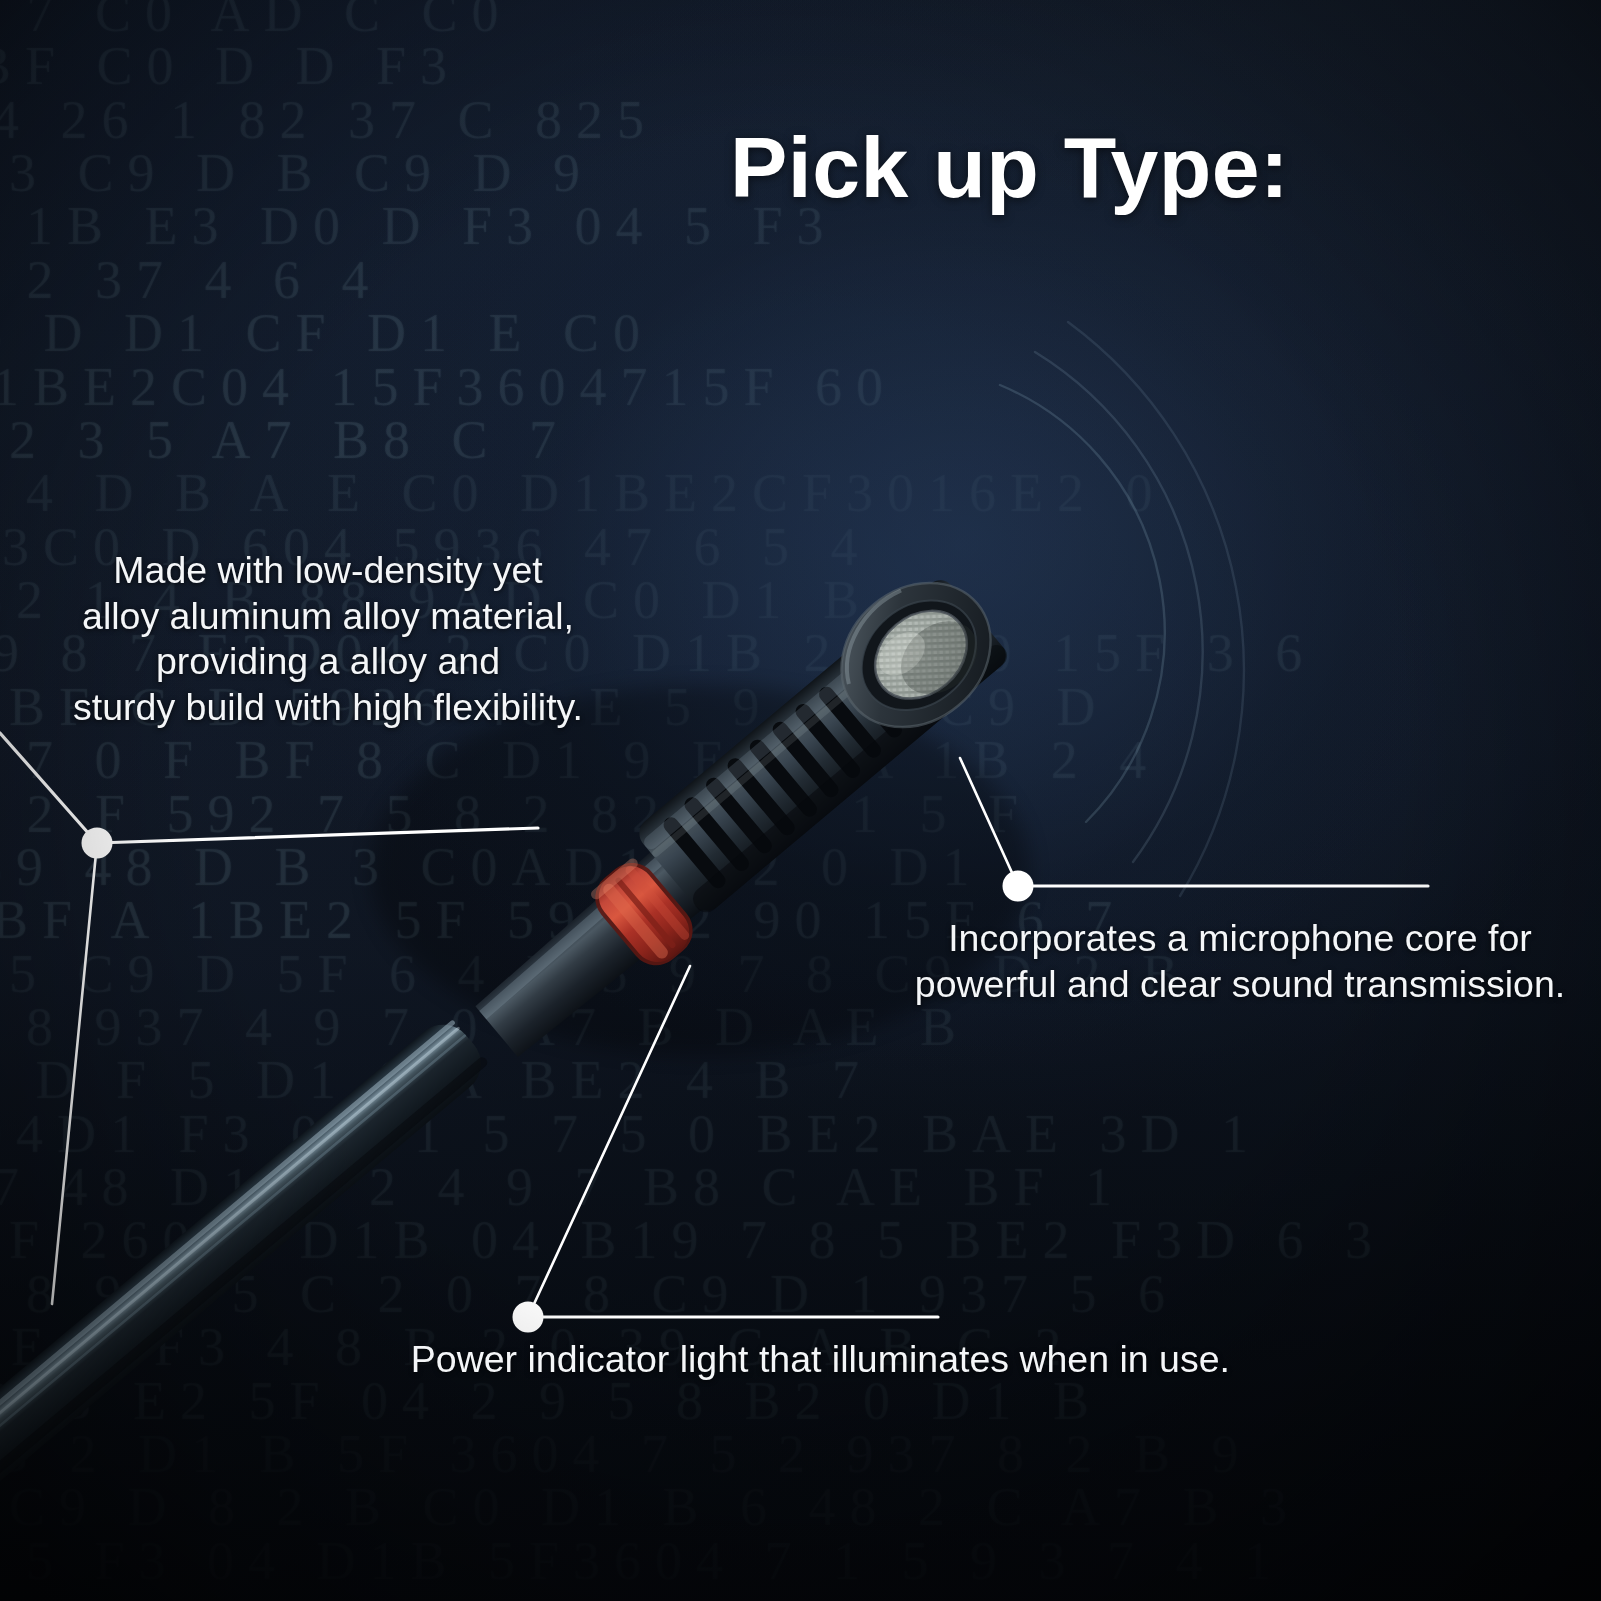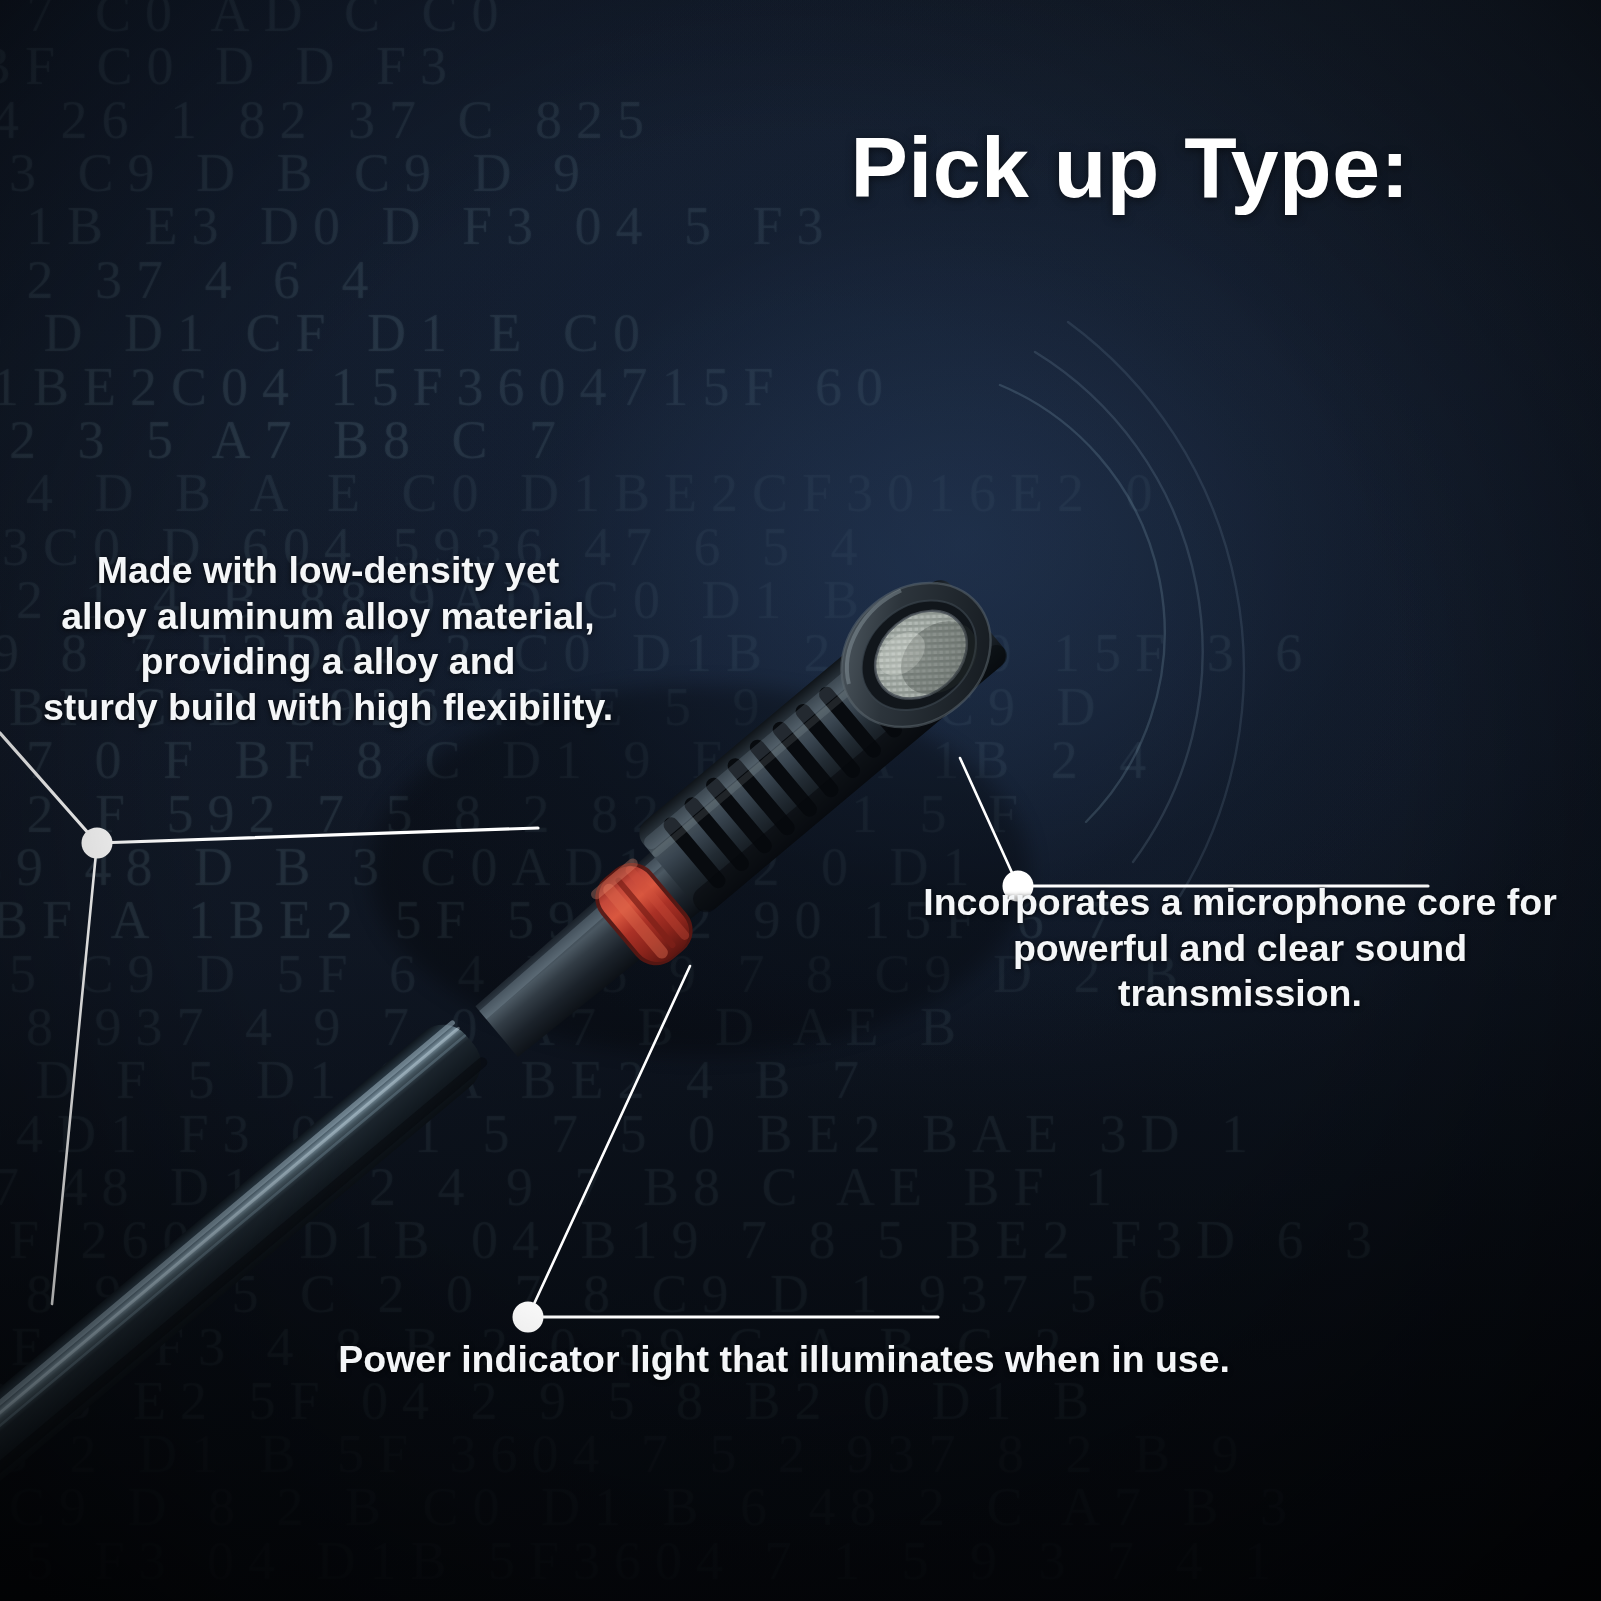--- a/index.html
+++ b/index.html
@@ -61,47 +61,46 @@
 
   
   #callouts { position: absolute; inset: 0; }
 
   
   #title {
     position: absolute;
     left: 730px;
     top: 116px;
     width: 800px;
-    text-align: center;
     color: #ffffff;
     font-size: 86px;
     line-height: 1.20;
     font-weight: 700;
     letter-spacing: 0.5px;
     text-shadow: 0 2px 10px rgba(0,0,0,0.55);
   }
   #title .tline { display: block; }
 
   .callout-text {
     position: absolute;
     color: #f4f6f8;
     text-shadow: 0 1px 5px rgba(0,0,0,0.75);
-    font-weight: 700;
+    font-weight: 400;
   }
   #text-left {
     left: 30px;
     top: 548px;
     width: 596px;
     text-align: center;
     font-size: 37.5px;
     line-height: 1.215;
   }
   #text-right {
     left: 910px;
-    top: 880px;
+    top: 916px;
     width: 660px;
     text-align: center;
     font-size: 37.5px;
     line-height: 1.215;
   }
   #text-bottom {
     left: 330px;
     top: 1337px;
     width: 900px;
     text-align: right;

